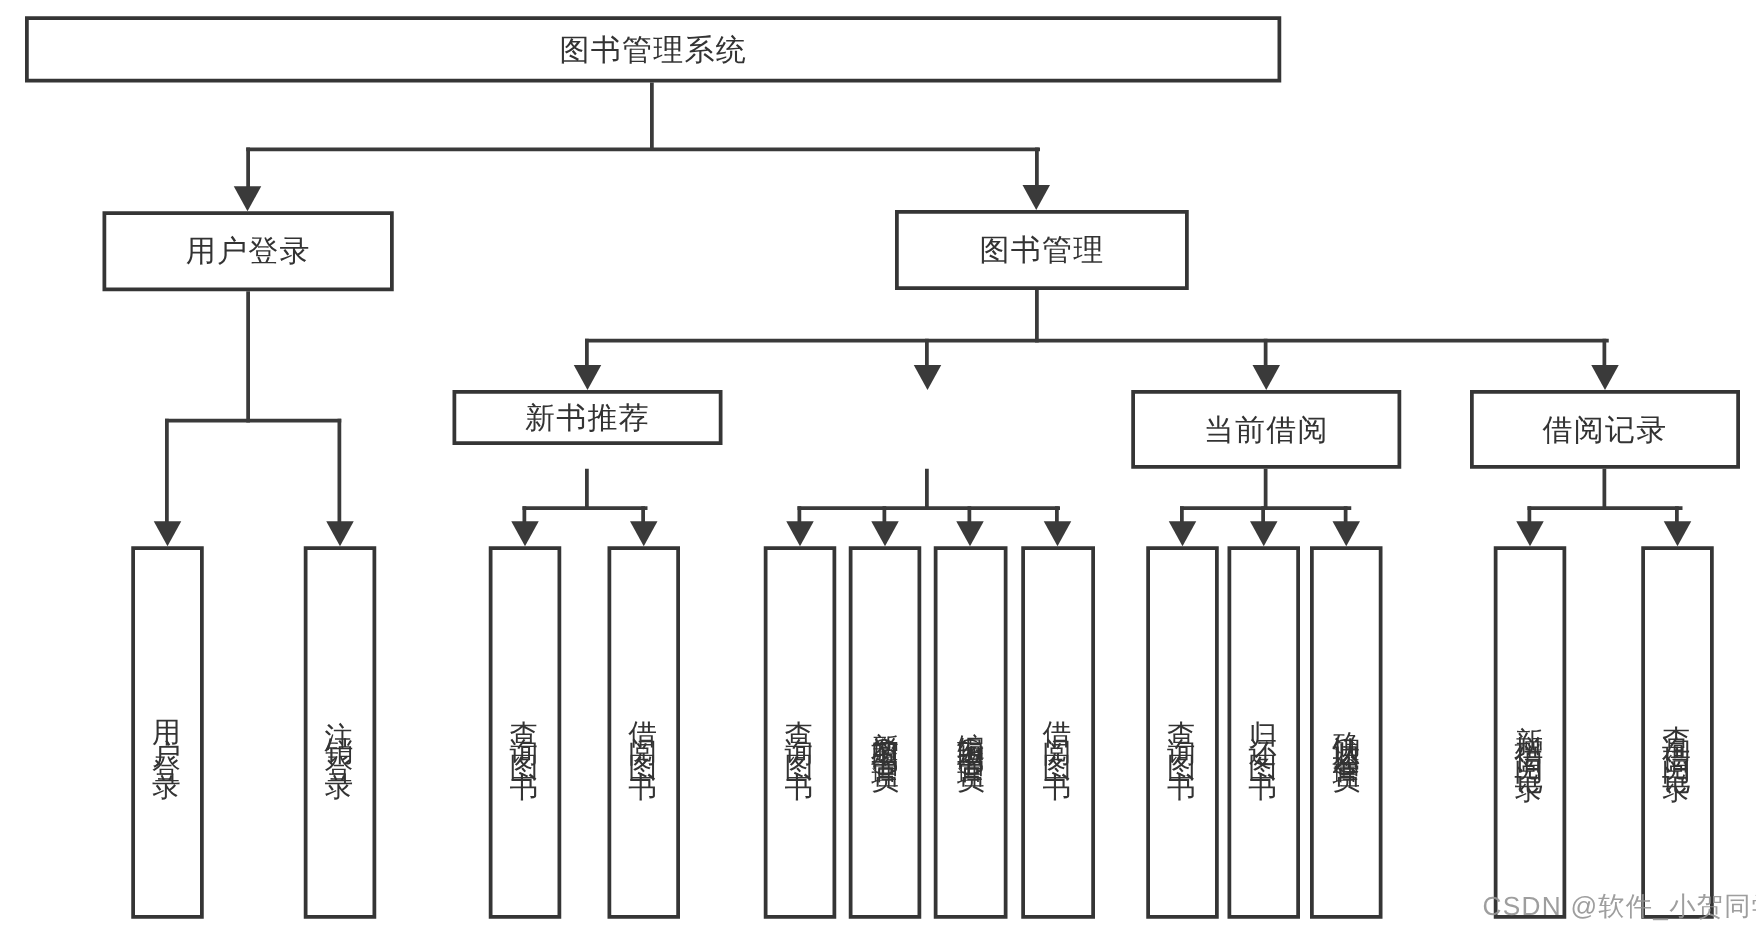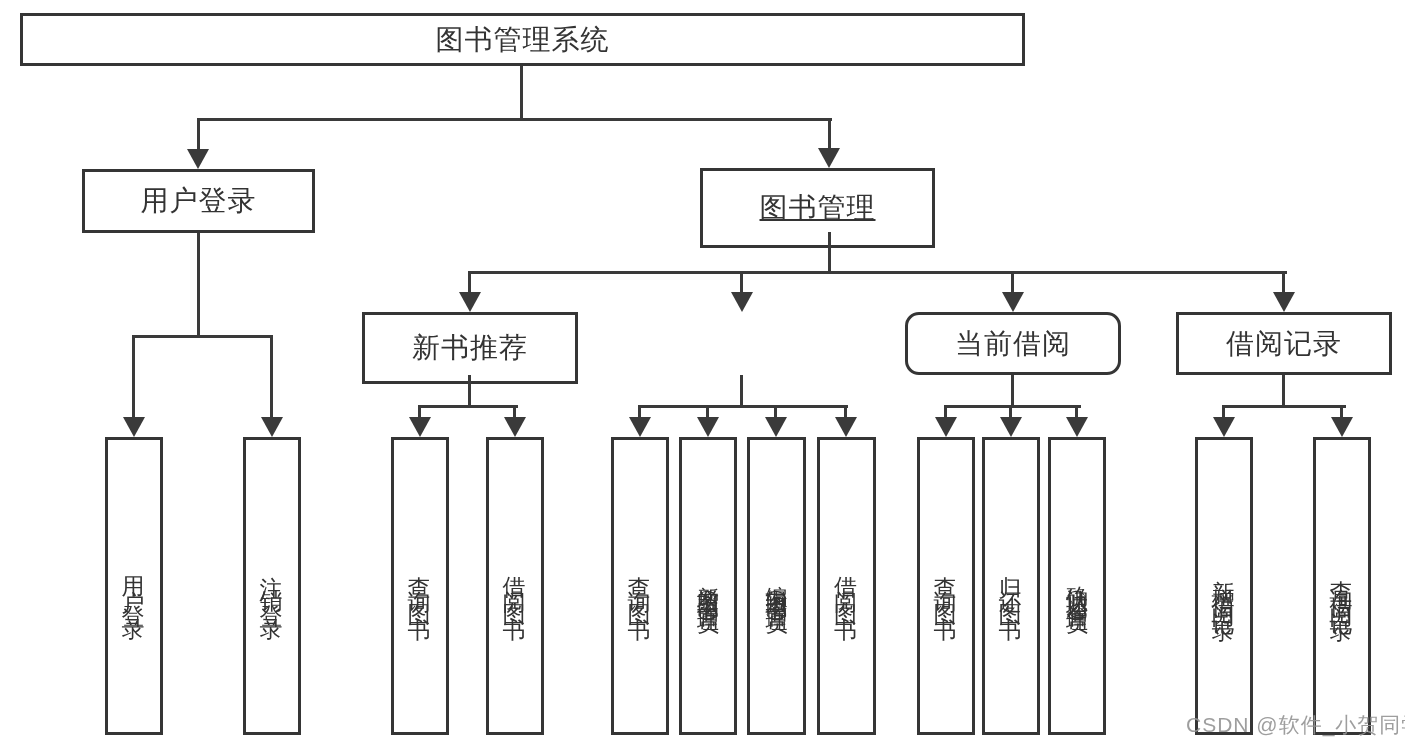--- a/index.html
+++ b/index.html
@@ -12,21 +12,21 @@
   }
   .box{
     position:absolute;
     box-sizing:border-box;
     border:3px solid #353535;
     background:#ffffff;
     color:#333333;
     display:flex;
     align-items:center;
     justify-content:center;
-    font-size:28px;
+    font-size:24px;
     letter-spacing:1px;
   }
   .leaf{
     writing-mode:vertical-rl;
     text-orientation:mixed;
     font-size:23px;
   }
   .v-short{letter-spacing:14px;}
   .v-mid{letter-spacing:8px;}
   .v-long{letter-spacing:4px;font-size:22px;}
@@ -48,24 +48,24 @@
   }
 </style>
 </head>
 <body>
 
 <div id="stage">
 
   <div class="box" style="left:20px;top:13px;width:1005px;height:53px;">图书管理系统</div>
 
   <div class="box" style="left:82px;top:169px;width:233px;height:64px;">用户登录</div>
-  <div class="box" style="left:700px;top:168px;width:235px;height:80px;text-decoration:underline;">图书管理</div>
+  <div class="box" style="left:716px;top:168px;width:235px;height:64px;">图书管理</div>
 
-  <div class="box" style="left:362px;top:312px;width:216px;height:72px;">新书推荐</div>
-  <div class="box" style="left:905px;top:312px;width:216px;height:63px;border-radius:14px;">当前借阅</div>
+  <div class="box" style="left:362px;top:312px;width:216px;height:44px;">新书推荐</div>
+  <div class="box" style="left:905px;top:312px;width:216px;height:63px;">当前借阅</div>
   <div class="box" style="left:1176px;top:312px;width:216px;height:63px;">借阅记录</div>
 
   <div class="box leaf v-short" style="left:105px;top:437px;width:58px;height:298px;">用户登录</div>
   <div class="box leaf v-short" style="left:243px;top:437px;width:58px;height:298px;">注销登录</div>
 
   <div class="box leaf v-short" style="left:391px;top:437px;width:58px;height:298px;">查询图书</div>
   <div class="box leaf v-short" style="left:486px;top:437px;width:58px;height:298px;">借阅图书</div>
 
   <div class="box leaf v-short" style="left:611px;top:437px;width:58px;height:298px;">查询图书</div>
   <div class="box leaf v-long" style="left:679px;top:437px;width:58px;height:298px;">新增图书（管理员）</div>

